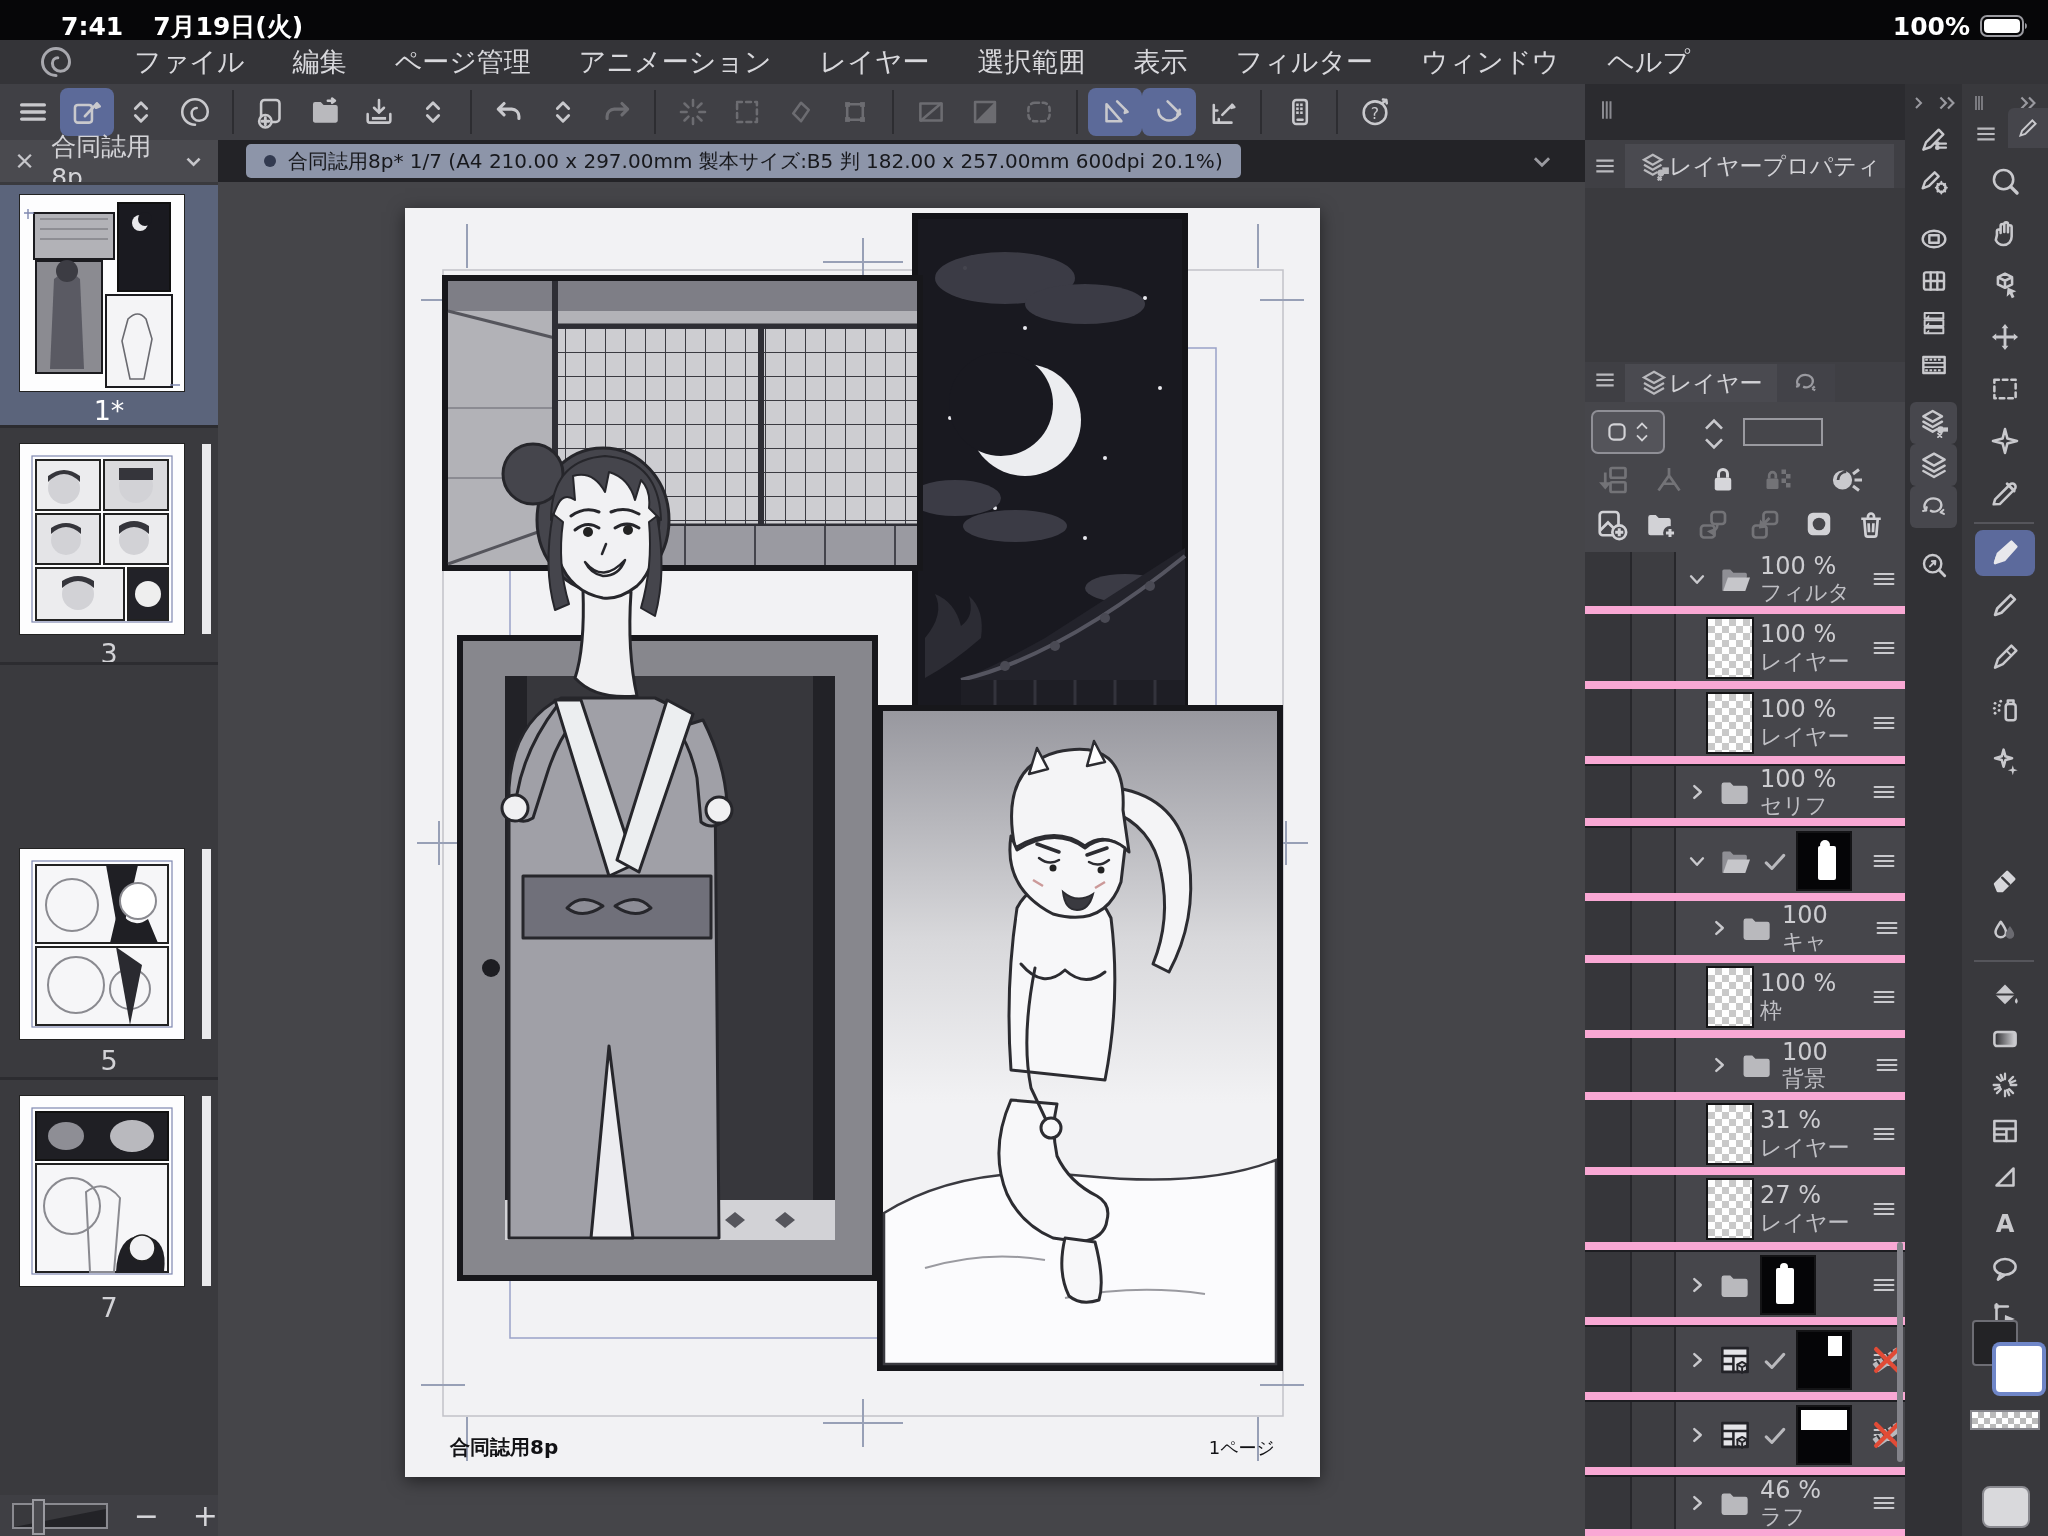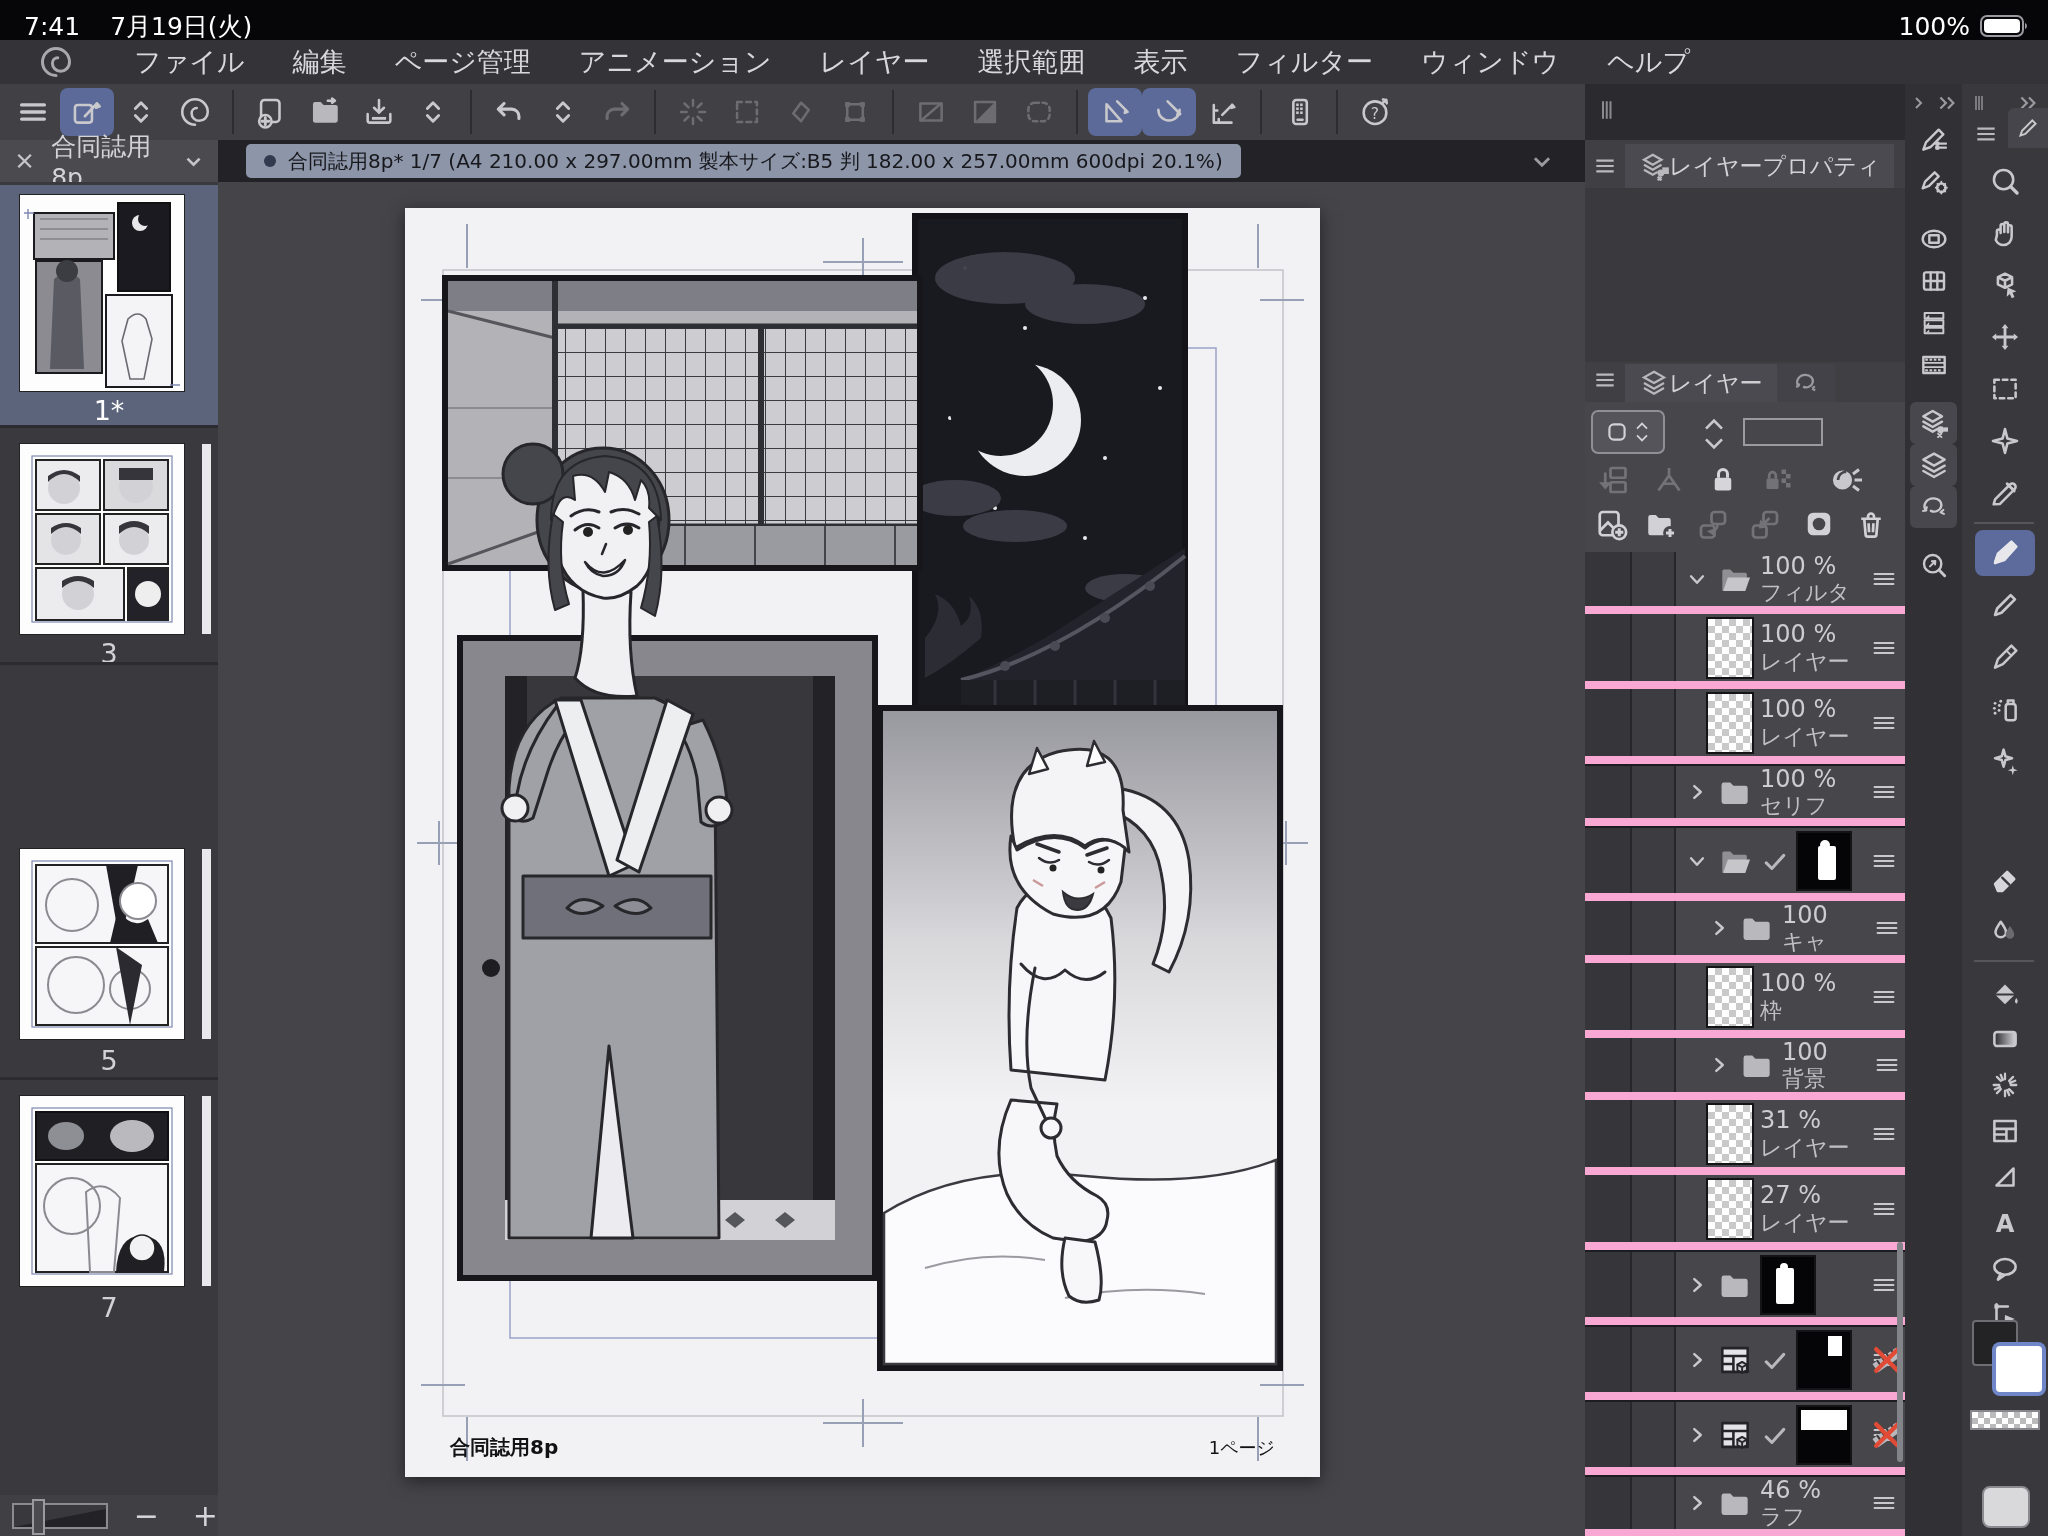--- a/index.html
+++ b/index.html
@@ -1,21 +1,21 @@
 <!DOCTYPE html>
 <html><head>
 <meta charset="utf-8">
 <style>
   html,body{margin:0;padding:0;background:#1a1a1c;}
   *{box-sizing:border-box;font-family:"DejaVu Sans","Liberation Sans",sans-serif;}
   #app{position:relative;width:2048px;height:1536px;background:#454549;overflow:hidden;color:#cfcfd3;}
   .abs{position:absolute;}
   svg{display:block;}
   
-  #status-bar{left:0;top:0;width:2048px;height:52px;background:#060608;display:flex;align-items:center;color:#fff;font-size:25px;font-weight:normal;}
+  #status-bar{left:0;top:0;width:2048px;height:52px;background:#060608;display:flex;align-items:center;color:#fff;font-size:25px;font-weight:bold;padding-left:37px;}
   #status-time{margin-left:24px;}
   #status-date{margin-left:30px;}
   #status-right{margin-left:auto;margin-right:18px;display:flex;align-items:center;gap:10px;}
   #menu-bar{left:0;top:40px;width:2048px;height:44px;background:#343438;display:flex;align-items:center;}
   #app-logo{margin-left:34px;width:44px;height:36px;}
   #menu-items{display:flex;margin-left:56px;gap:48px;font-size:27px;color:#d8d8dc;}
   .menu-item{cursor:default;}
   #toolbar{left:0;top:84px;width:1585px;height:56px;background:#404045;display:flex;align-items:center;padding-left:6px;}
   .tb-btn{width:54px;height:48px;border-radius:8px;display:flex;align-items:center;justify-content:center;}
   .tb-btn svg{width:34px;height:34px;}

